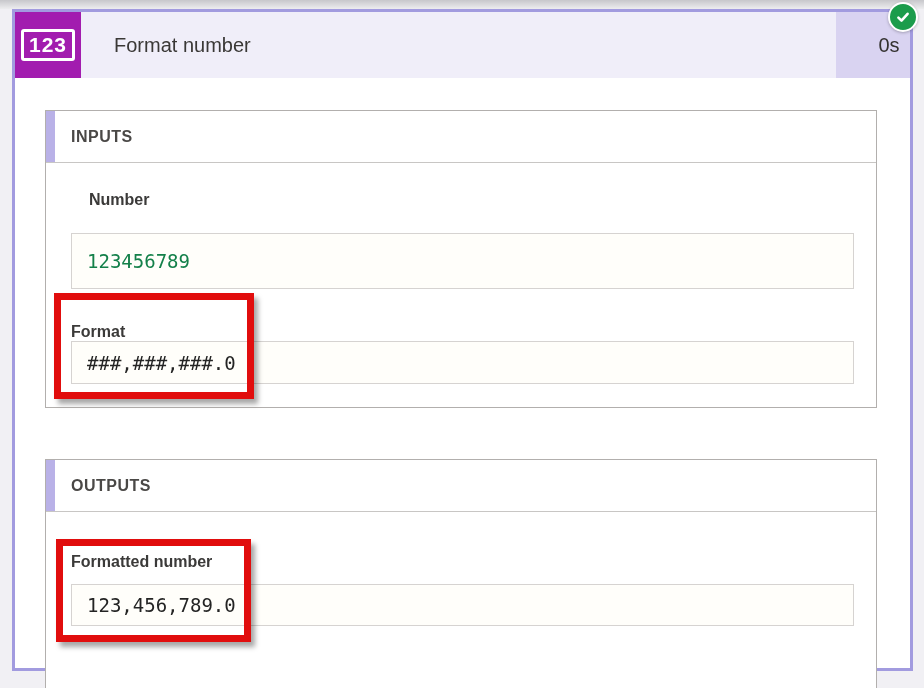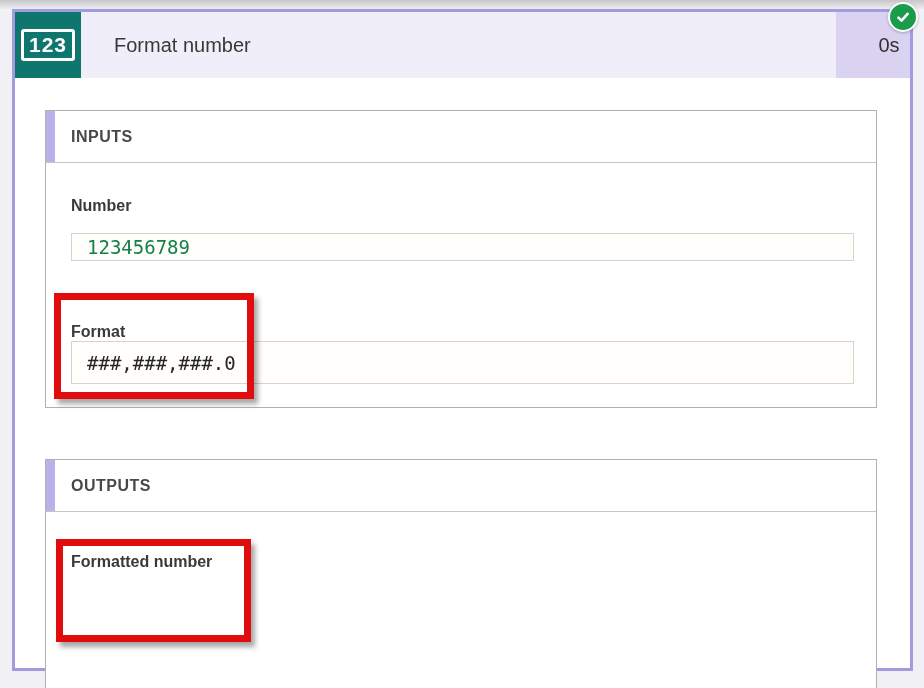--- a/index.html
+++ b/index.html
@@ -19,21 +19,21 @@
     position: absolute; left: 12px; top: 9px;
     width: 901px; height: 662px;
     background: #ffffff;
     border: 3px solid #a29bdf;
   }
   .card-header {
     display: flex; height: 66px; width: 100%;
     cursor: pointer;
   }
   .action-icon {
-    width: 66px; height: 66px; background: #0f766e;
+    width: 66px; height: 66px; background: #a21caf;
     display: flex; align-items: center; justify-content: center;
     flex: 0 0 66px;
   }
   .action-icon .icon-inner {
     border: 3px solid #ffffff; border-radius: 3px;
     padding: 0 5px; height: 32px;
     display: flex; align-items: center;
     color: #ffffff; font-weight: bold; font-size: 21px; letter-spacing: 1px;
   }
   .title-area {
@@ -71,38 +71,38 @@
   .section-header::before {
     content: ""; position: absolute; left: 0; top: 0; bottom: 0; width: 9px;
     background: #b9b1e7;
   }
   .field-label {
     position: absolute; left: 25px;
     font-size: 16px; font-weight: 600; color: #3b3a39;
     white-space: nowrap;
   }
   .value-box {
-    position: absolute; left: 25px; width: 783px; height: 28px;
+    position: absolute; left: 25px; width: 783px; height: 56px;
     background: #fffefa; border: 1px solid #d6d3d1;
     display: flex; align-items: center; padding-left: 15px;
     font-family: "DejaVu Sans Mono", "Liberation Mono", monospace;
     font-size: 19px; color: #242424;
     white-space: pre;
   }
   .value-green { color: #14804a; }
   .highlight-box {
     position: absolute;
     border: 7px solid #e10d0d;
     box-shadow: 4px 5px 5px rgba(0,0,0,0.35);
     z-index: 4;
     pointer-events: none;
     background: transparent;
   }
   
-  .lbl-number   { top: 86px; }
+  .lbl-number   { top: 80px; margin-left: 18px; }
   .box-number   { top: 122px; }
   .lbl-format   { top: 212px; }
   .box-format   { top: 230px; height: 43px; }
   .hl-format    { left: 8px; top: 182px; width: 200px; height: 106px; }
   
   .lbl-formatted { top: 93px; }
   .box-formatted { top: 124px; height: 42px; }
   .hl-formatted  { left: 10px; top: 79px; width: 195px; height: 103px; }
 </style>
 </head>
@@ -133,20 +133,23 @@
       <span>###,###,###.0</span>
     </div>
     <div class="highlight-box hl-format"></div>
   </div>
 
   <div class="section section-outputs">
     <div class="section-header">
       <span>OUTPUTS</span>
     </div>
     <div class="field-label lbl-formatted">Formatted number</div>
+    <div class="value-box box-formatted">
+      <span>123,456,789.0</span>
+    </div>
     <div class="highlight-box hl-formatted"></div>
   </div>
 
 </div>
 
 <div class="status-badge">
   <span style="display:flex;">
     <svg width="16" height="16" viewBox="0 0 16 16">
       <path d="M3.4 8.6l3.1 3.1 6.1-6.9" stroke="#ffffff" stroke-width="2.6" fill="none" stroke-linecap="round" stroke-linejoin="round"></path>
     </svg>

